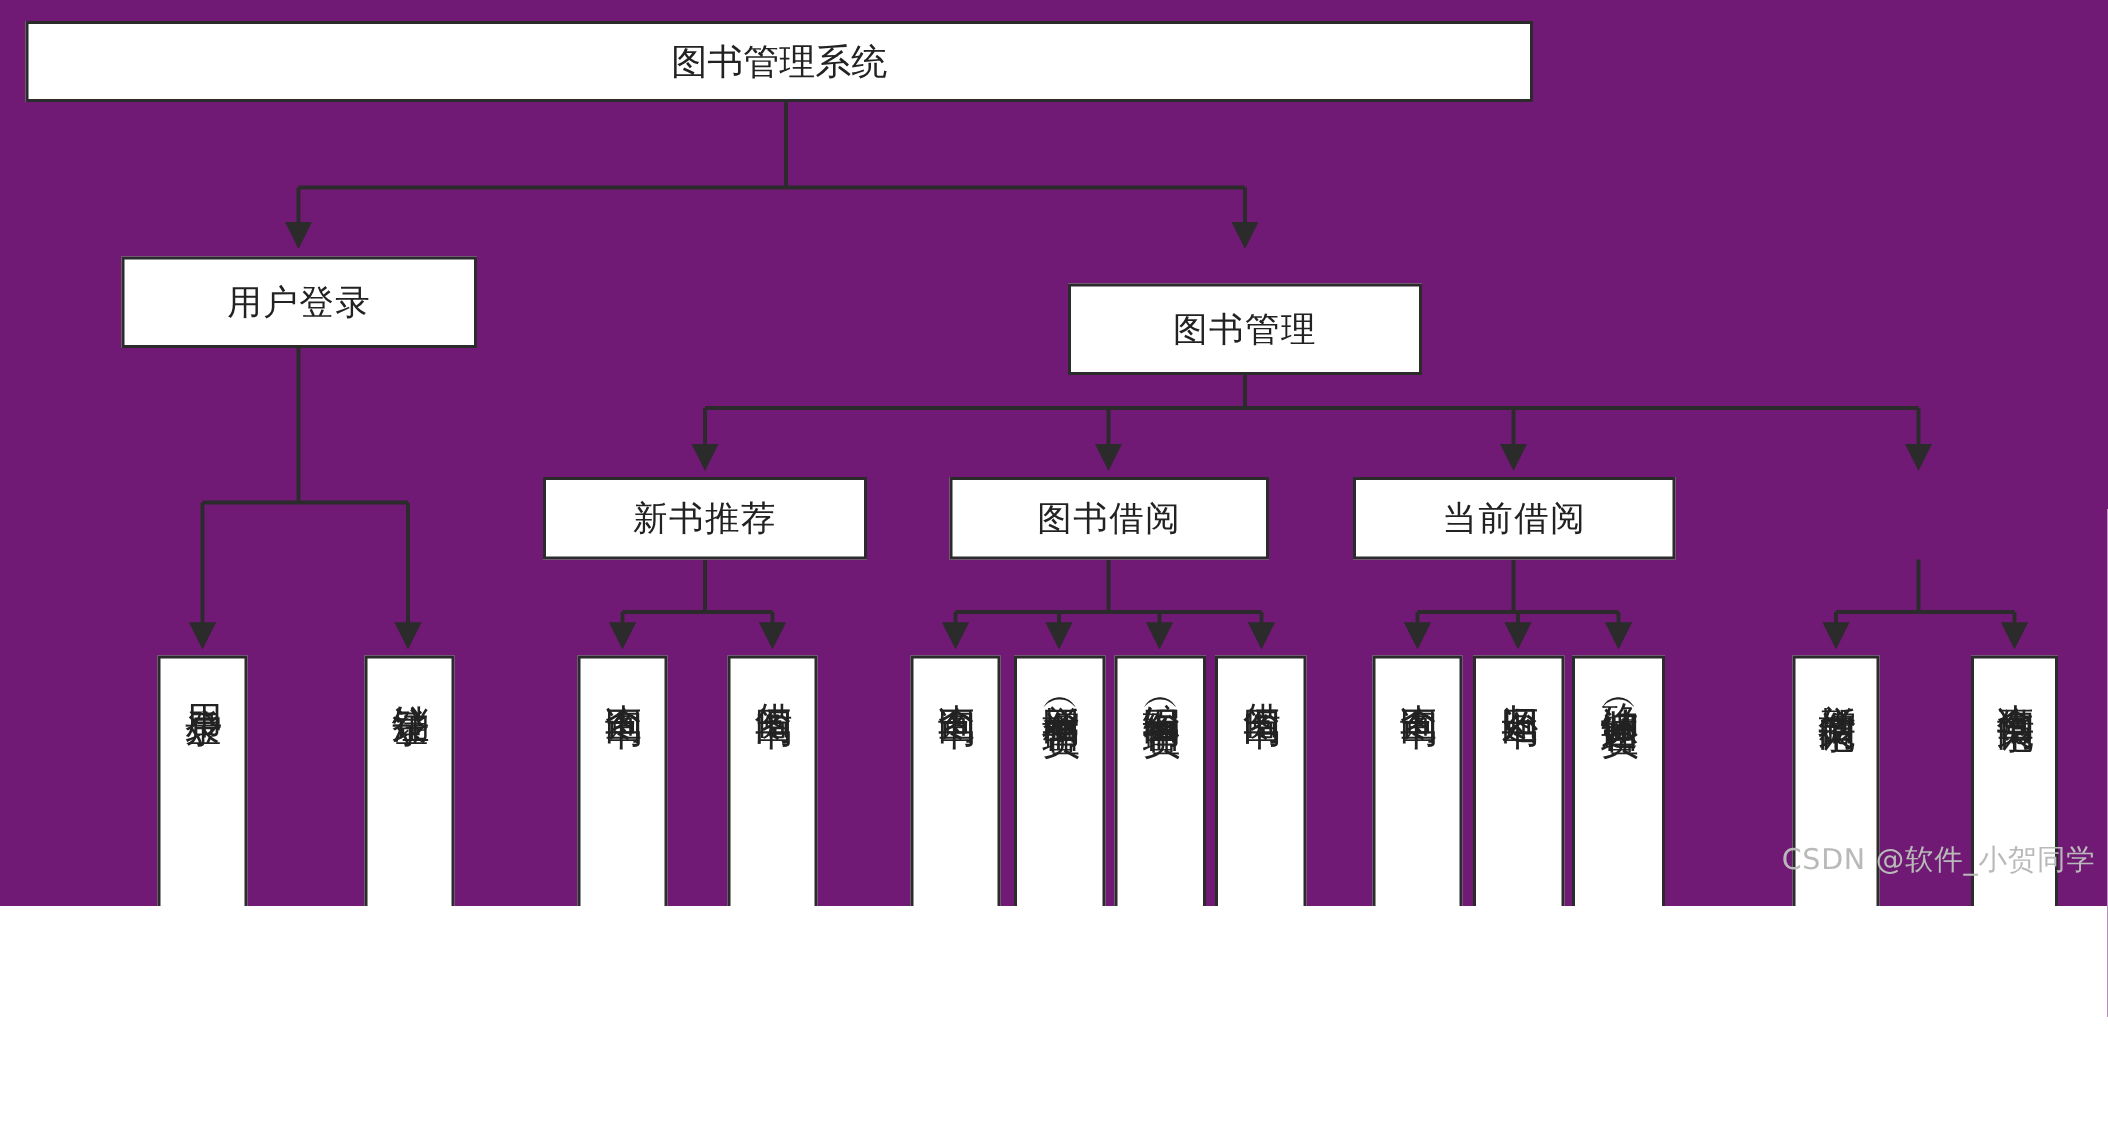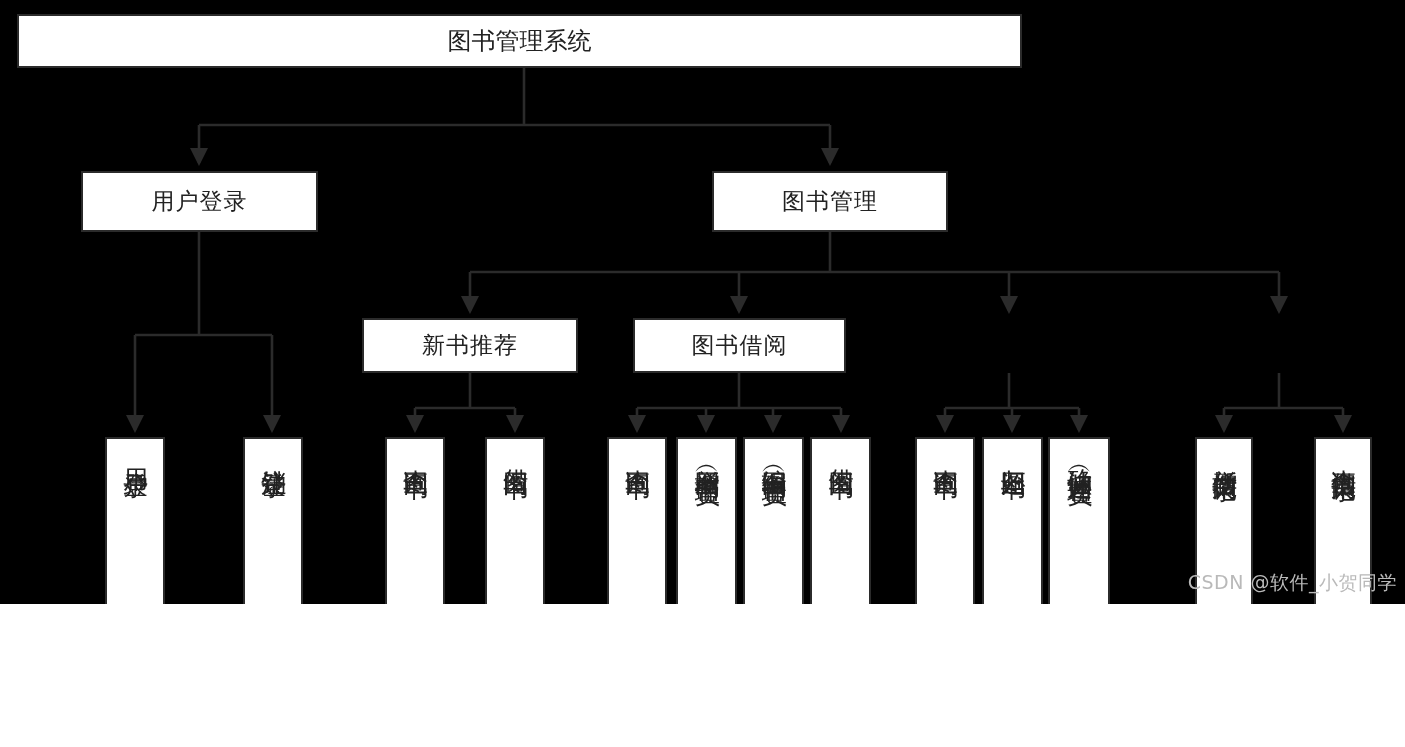--- a/index.html
+++ b/index.html
@@ -7,21 +7,21 @@
     padding: 0;
     background: #ffffff;
   }
   body {
     font-family: "DejaVu Sans", "Liberation Sans", sans-serif;
   }
   #canvas {
     position: relative;
     width: 1405px;
     height: 604px;
-    background: #000000;
+    background: #701a75;
     overflow: hidden;
   }
   svg.wires {
     position: absolute;
     left: 0;
     top: 0;
     width: 1405px;
     height: 747px;
     pointer-events: none;
   }
@@ -56,21 +56,21 @@
     white-space: nowrap;
     display: block;
   }
   .htext {
     white-space: nowrap;
     display: block;
   }
   .watermark {
     position: absolute;
     right: 8px;
-    bottom: 8px;
+    bottom: 18px;
     font-size: 19px;
     color: #b9b9b9;
     white-space: nowrap;
     letter-spacing: 0.5px;
   }
 </style>
 </head>
 <body>
 
 <div id="canvas">
@@ -125,29 +125,32 @@
     </g>
   </svg>
 
   <div class="node root" style="left:17px; top:14px; width:1005px; height:54px;">
     <span class="htext">图书管理系统</span>
   </div>
 
   <div class="node h" style="left:81px; top:171px; width:237px; height:61px;">
     <span class="htext">用户登录</span>
   </div>
-  <div class="node h" style="left:712px; top:171px; width:236px; height:61px;">
+  <div class="node h" style="left:712px; top:189px; width:236px; height:61px;">
     <span class="htext">图书管理</span>
   </div>
 
   <div class="node h" style="left:633px; top:318px; width:213px; height:55px;">
     <span class="htext">图书借阅</span>
   </div>
   <div class="node h" style="left:362px; top:318px; width:216px; height:55px;">
     <span class="htext">新书推荐</span>
+  </div>
+  <div class="node h" style="left:902px; top:318px; width:215px; height:55px;">
+    <span class="htext">当前借阅</span>
   </div>
 
   <div class="node v" style="left:105px; top:437px; width:60px; height:297px;">
     <span class="vtext">用户登录</span>
   </div>
   <div class="node v" style="left:243px; top:437px; width:60px; height:297px;">
     <span class="vtext">注销登录</span>
   </div>
   <div class="node v" style="left:385px; top:437px; width:60px; height:297px;">
     <span class="vtext">查询图书</span>

